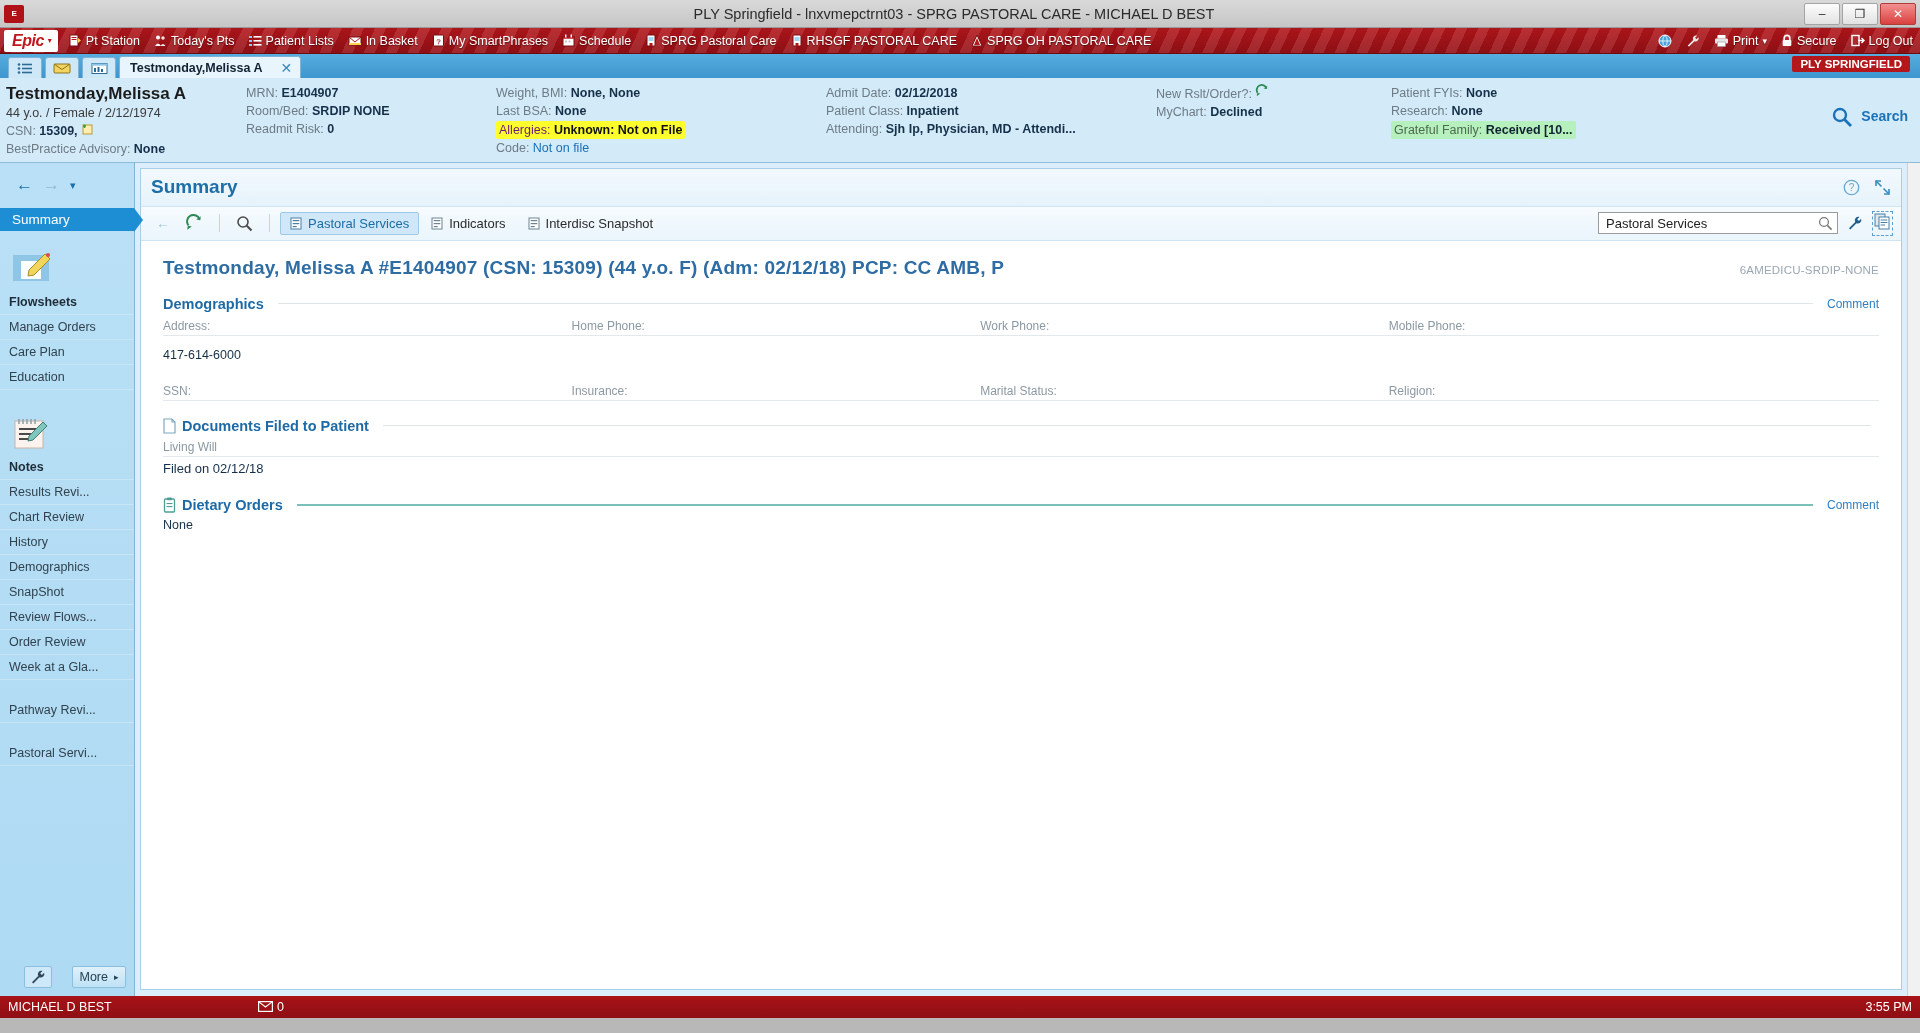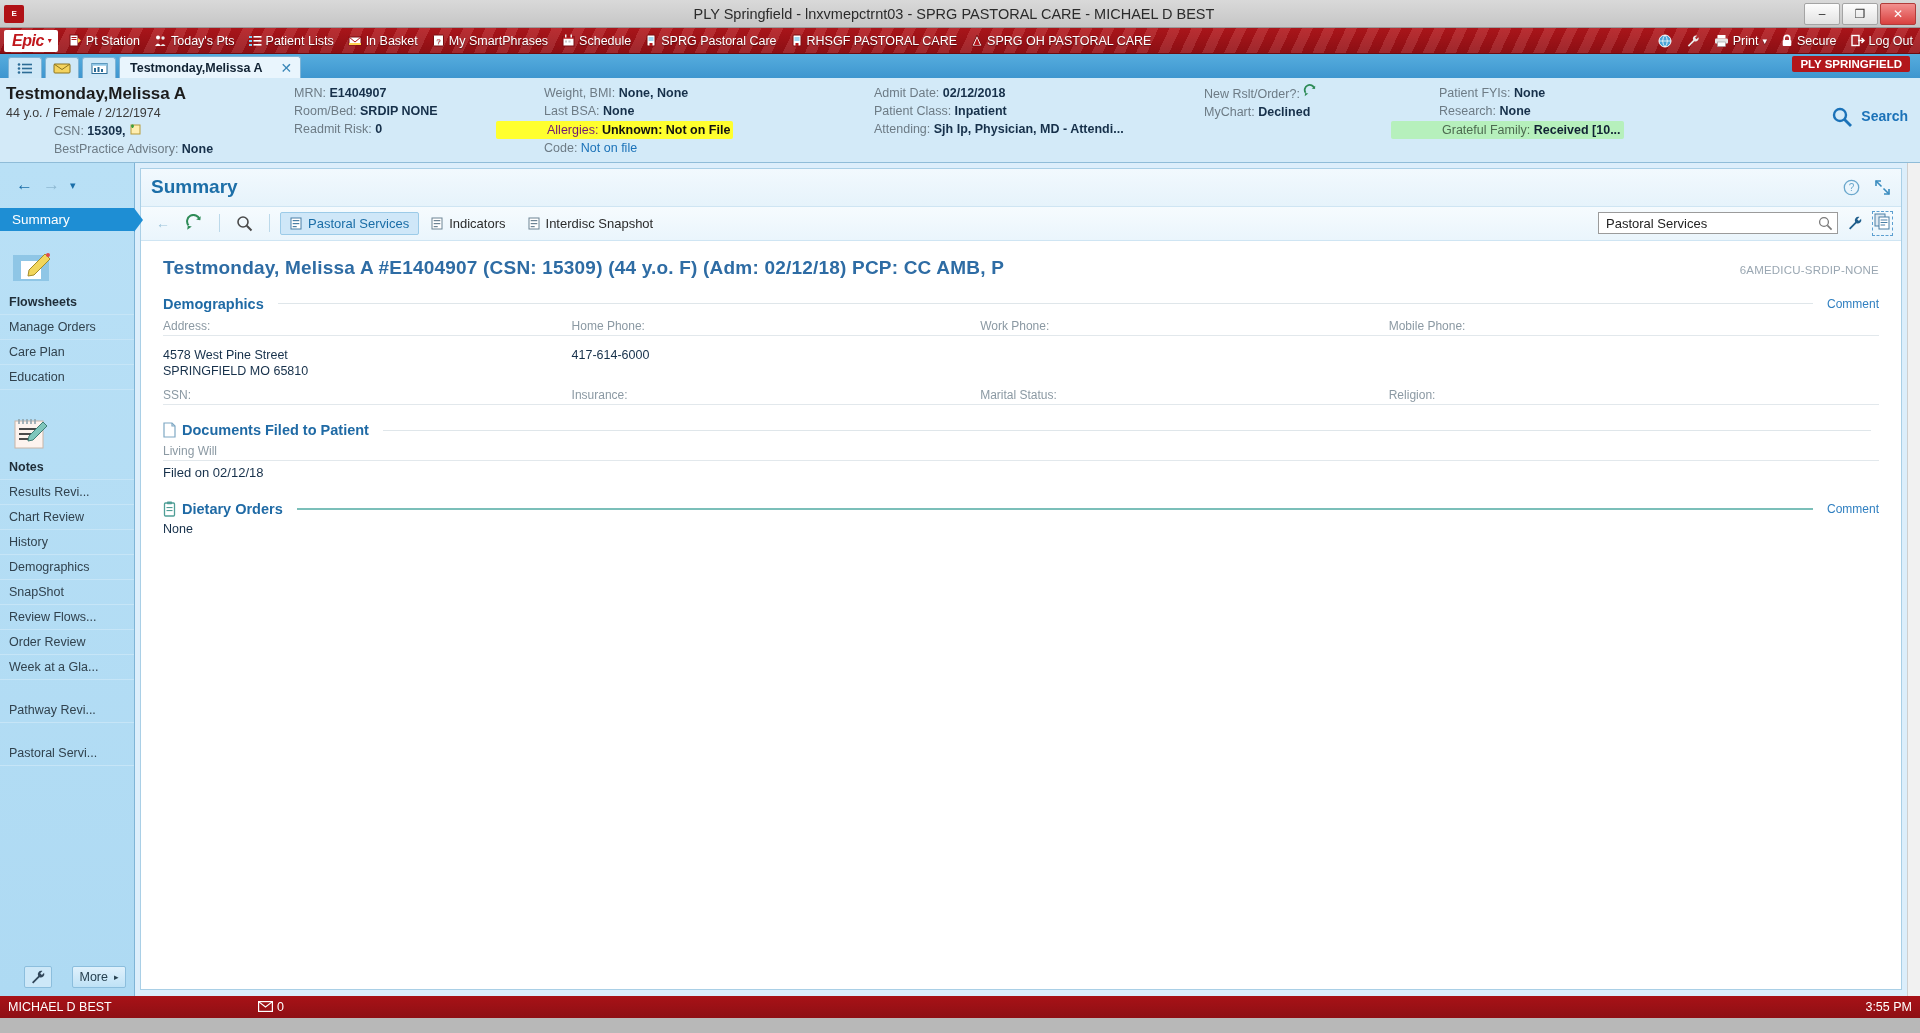--- a/index.html
+++ b/index.html
@@ -78,21 +78,21 @@
     border-radius: 3px 3px 0 0; padding: 0 8px 0 10px;
     display: flex; align-items: center; gap: 18px;
     font-size: 12.5px; color: #123; font-weight: bold;
   }
   .pt-tab .x { color: #3a87b8; font-size: 14px; font-weight: normal; }
 
   .pt-body { display: flex; padding: 6px 0 4px 0; min-height: 74px; }
   .pt-col { padding: 0 6px; }
   .pt-name { font-size: 17px; font-weight: bold; color: #1b1b1b; line-height: 1.15; }
   .pt-sub { font-size: 12.5px; color: #3b3b3b; line-height: 1.45; }
-  .lbl { color: #6d7b85; margin-left: 48px; }
+  .lbl { color: #6d7b85; }
   .val { color: #16304a; font-weight: bold; }
   .val-link { color: #1b72b8; }
   .hl-yellow { background: #ffff2e; padding: 0 3px; border-radius: 2px; }
   .hl-green { background: #b6f0bc; padding: 0 3px; border-radius: 2px; }
   .pt-line { font-size: 12.5px; line-height: 1.45; white-space: nowrap; }
   .pt-badge {
     position: absolute; right: 10px; top: 2px;
     background: #b3161b; color: #fff; font-size: 11.5px; font-weight: bold;
     padding: 2px 8px; border-radius: 2px;
   }
@@ -645,22 +645,20 @@
             <span class="sec-comment">Comment</span>
           </div>
 
           <div class="grid4">
             <div class="g-lbl">Address:</div>
             <div class="g-lbl">Home Phone:</div>
             <div class="g-lbl">Work Phone:</div>
             <div class="g-lbl">Mobile Phone:</div>
           </div>
           <div class="grid4">
-            <div class="g-val tall" style="white-space:pre-line">4578 West Pine Street
-SPRINGFIELD MO 65810</div>
             <div class="g-val tall">417-614-6000</div>
             <div class="g-val tall"></div>
             <div class="g-val tall"></div>
           </div>
 
           <div class="grid4">
             <div class="g-lbl">SSN:</div>
             <div class="g-lbl">Insurance:</div>
             <div class="g-lbl">Marital Status:</div>
             <div class="g-lbl">Religion:</div>

